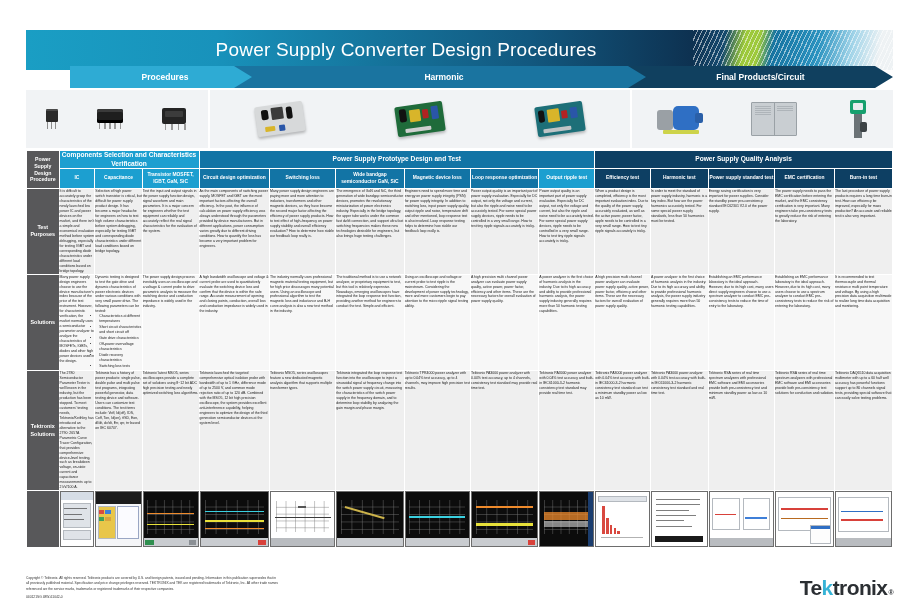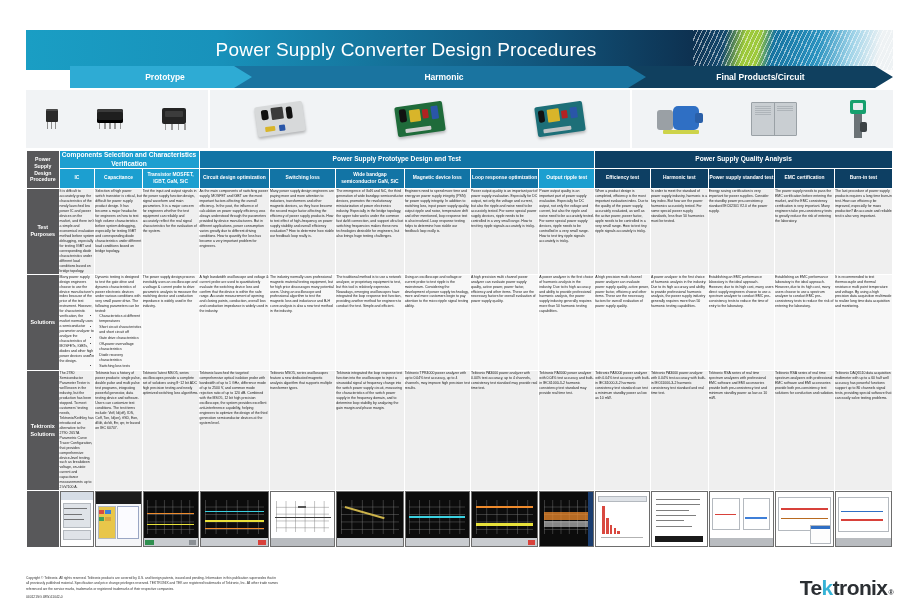--- a/index.html
+++ b/index.html
@@ -179,21 +179,21 @@
 
 <div class="page">
 
   <div class="banner">
     <div class="banner-title">Power Supply Converter Design Procedures</div>
     <div class="banner-stripes"></div>
   </div>
 
   <div class="stages">
     <div class="stage s1">
-      <span>Prototype</span>
+      <span>Procedures</span>
     </div>
     <div class="stage s2">
       <span>Harmonic</span>
     </div>
     <div class="stage s3">
       <span>Final Products/Circuit</span>
     </div>
   </div>
 
   <div class="prodstrip">

